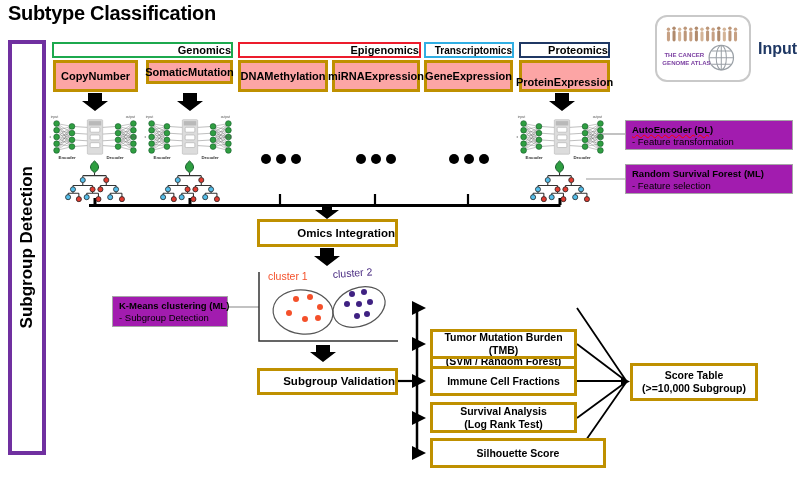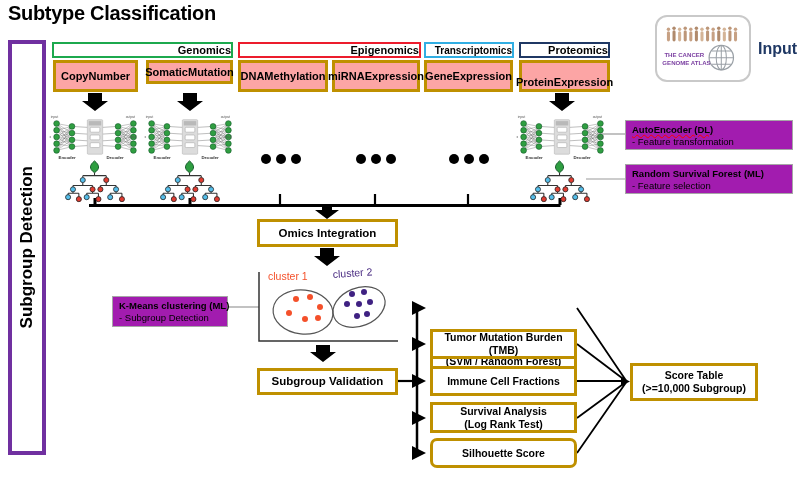--- a/index.html
+++ b/index.html
@@ -12,21 +12,21 @@
            display:flex;align-items:center;justify-content:center;z-index:2;}
   .sidebar span{writing-mode:vertical-rl;transform:rotate(180deg);font-weight:bold;font-size:17px;white-space:nowrap;}
   
   .ghdr{background:#fff;display:flex;align-items:center;justify-content:flex-end;font-weight:bold;
         font-size:11px;z-index:2;white-space:nowrap;}
   .dbox{background:#fca5a5;border:3px solid #BF9000;display:flex;flex-direction:row;align-items:center;
         justify-content:center;font-weight:bold;font-size:11px;line-height:13px;z-index:2;text-align:center;white-space:nowrap;}
   
   .pbox{background:#fff;border:3px solid #BF9000;display:flex;flex-direction:column;align-items:center;
         justify-content:center;font-weight:bold;z-index:2;text-align:center;line-height:13px;white-space:nowrap;}
-  .pbox.big{font-size:11.5px;}
+  .pbox.big{font-size:11.5px;align-items:flex-end;}
   .pbox.met{font-size:10.5px;line-height:13px;}
   
   .note{background:#a21caf;border:1px solid #A6A6A6;z-index:2;padding:3px 6px;font-size:9.5px;line-height:11.5px;}
   .note .t{font-weight:bold;white-space:nowrap;}
   .note .s{white-space:nowrap;}
   .wavy{text-decoration:underline wavy red;text-decoration-thickness:1px;}
   
   .dots{display:flex;gap:5px;z-index:2;}
   .dots i{width:10px;height:10px;border-radius:50%;background:#000;display:block;}
   
@@ -335,21 +335,21 @@
     <span>Tumor Mutation Burden</span>
     <span>(TMB)</span>
     </div>
   <div class="abs pbox met" style="left:430px;top:366px;width:147px;height:30px;">
     <span>Immune Cell Fractions</span>
     </div>
   <div class="abs pbox met" style="left:430px;top:402px;width:147px;height:31px;">
     <span>Survival Analysis</span>
     <span>(Log Rank Test)</span>
     </div>
-  <div class="abs pbox met" style="left:430px;top:438px;width:147px;height:30px;border-radius:7px;">
+  <div class="abs pbox met" style="left:430px;top:438px;width:176px;height:30px;">
     <span>Silhouette Score</span>
     </div>
 
   <div class="abs pbox met" style="left:630px;top:363px;width:128px;height:38px;">
     <span>Score Table</span>
     <span>(&gt;=10,000 Subgroup)</span>
     </div>
 
 </div>
 

